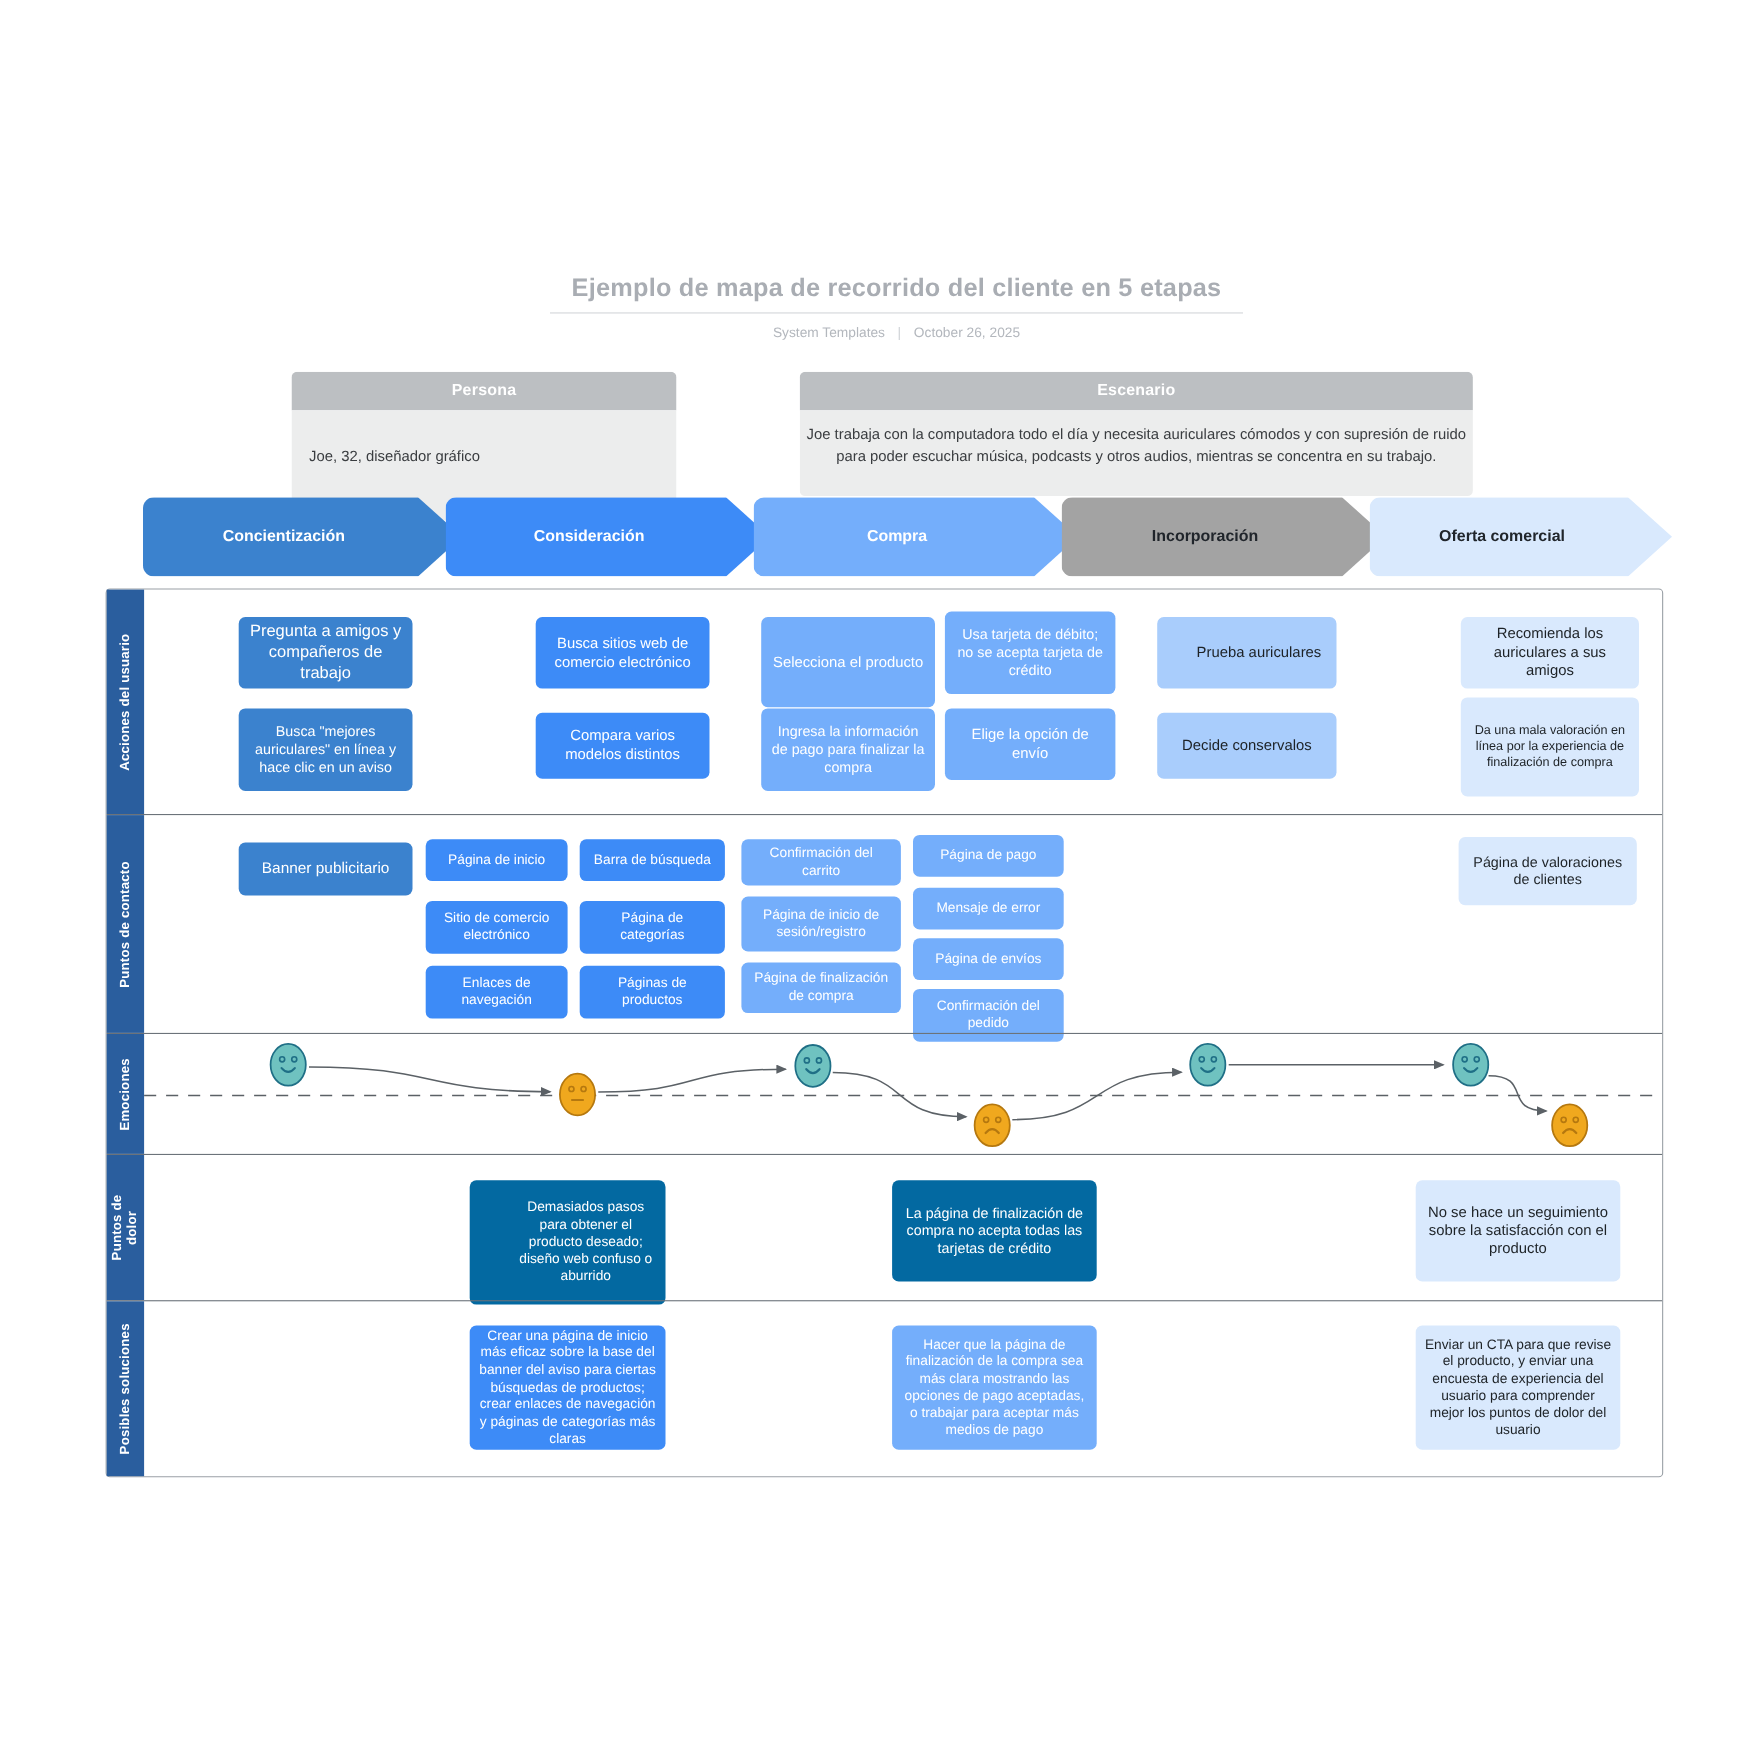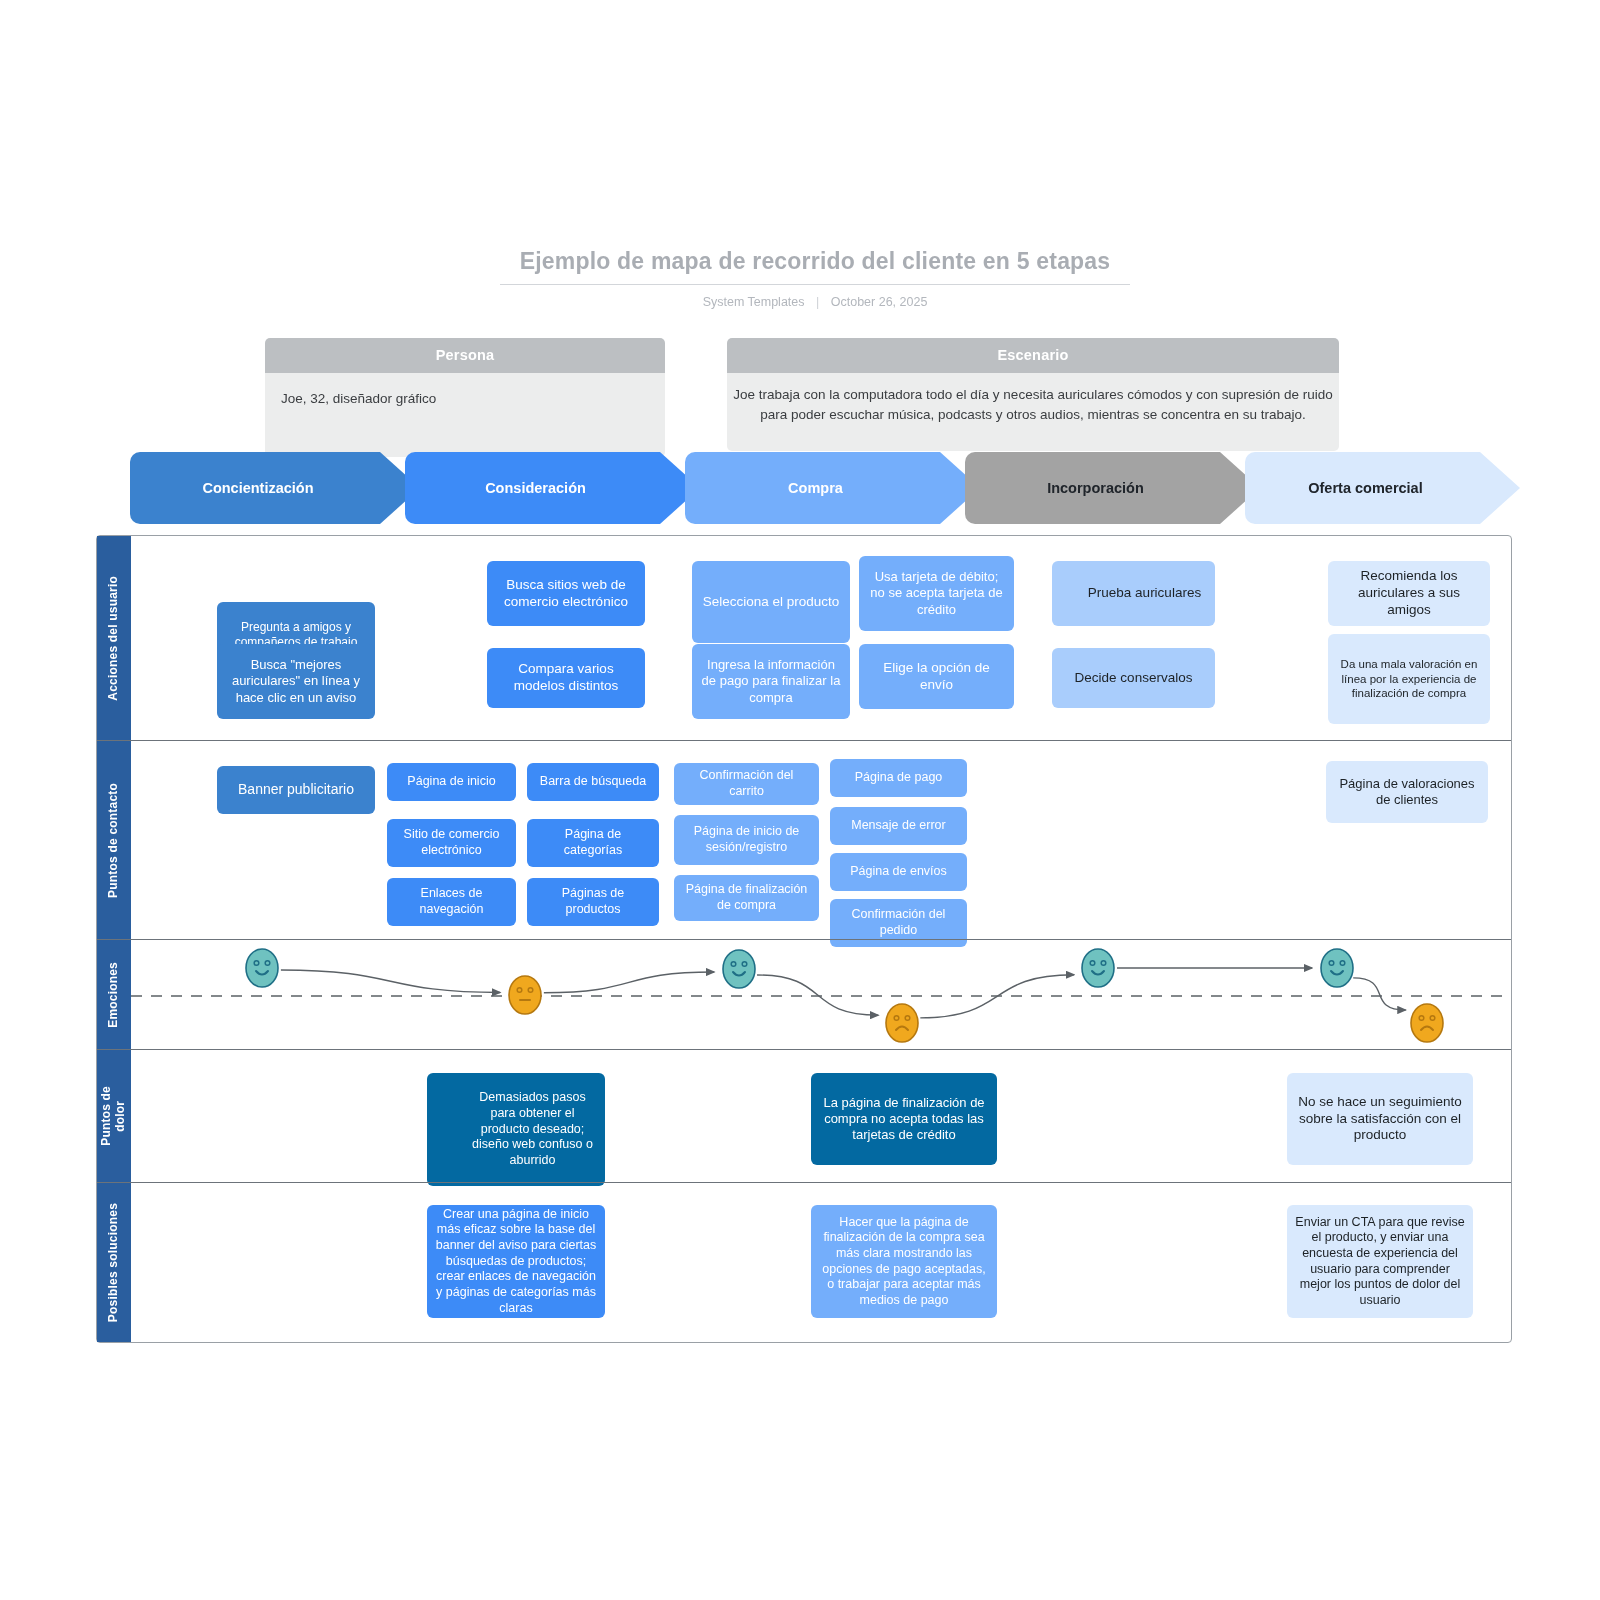--- a/index.html
+++ b/index.html
@@ -20,22 +20,22 @@
   .subtitle{margin-top:10px;font-size:12.5px;color:#b3b7bd;}
   .subtitle .sep{display:inline-block;margin:0 8px;color:#cfd2d6;}
 
   
   .infobox{position:absolute;border-radius:5px;overflow:hidden;}
   .infobox .ib-head{
     background:#bcbfc2;color:#ffffff;font-weight:bold;font-size:14.5px;
     text-align:center;padding:9px 0 10px;letter-spacing:.2px;
   }
   .infobox .ib-body{background:#eceded;color:#3a3d40;font-size:13.5px;line-height:1.5;}
-  #persona-box{left:265px;top:338px;width:400px;}
-  #persona-box .ib-body{padding:16px 16px 20px;min-height:48px;}
+  #persona-box{left:265px;top:338px;width:350px;}
+  #persona-box .ib-body{padding:32px 16px 20px;min-height:48px;}
   #scenario-box{left:727px;top:338px;width:612px;}
   #scenario-box .ib-body{padding:12px 6px 14px;text-align:center;min-height:52px;}
 
   
   .stages{position:absolute;left:130px;top:452px;width:1390px;height:72px;}
   .chev{
     position:absolute;top:0;height:72px;
     color:#ffffff;font-weight:bold;font-size:14.5px;
     display:flex;align-items:center;justify-content:center;
     padding-right:34px;box-sizing:border-box;
@@ -117,21 +117,21 @@
       </div>
     </div>
 
   <div class="frame">
 
     <div class="rowband" id="band-actions" style="top:0;height:204px;">
       <div class="rowlabel">
         <span>Acciones del usuario</span>
       </div>
       <div class="rowarea" id="area-actions">
-          <div class="card" style="left: 86px; top: 25px; width: 158px; height: 65px; background: rgb(59, 130, 206); color: rgb(255, 255, 255); font-size: 12px; margin-top: 41px;">
+          <div class="card" style="left: 86px; top: 25px; width: 158px; height: 65px; background: rgb(59, 130, 206); color: rgb(255, 255, 255); font-size: 15px;">
             <span>Pregunta a amigos y compañeros de trabajo</span>
           </div>
           <div class="card" style="left: 86px; top: 108px; width: 158px; height: 75px; background: rgb(59, 130, 206); color: rgb(255, 255, 255); font-size: 13px;">
             <span>Busca "mejores auriculares" en línea y hace clic en un aviso</span>
           </div>
           <div class="card" style="left: 356px; top: 25px; width: 158px; height: 65px; background: rgb(61, 139, 247); color: rgb(255, 255, 255); font-size: 13.5px;">
             <span>Busca sitios web de comercio electrónico</span>
           </div>
           <div class="card" style="left: 356px; top: 112px; width: 158px; height: 60px; background: rgb(61, 139, 247); color: rgb(255, 255, 255); font-size: 13.5px; justify-content: flex-end;">
             <span>Compara varios modelos distintos</span>

